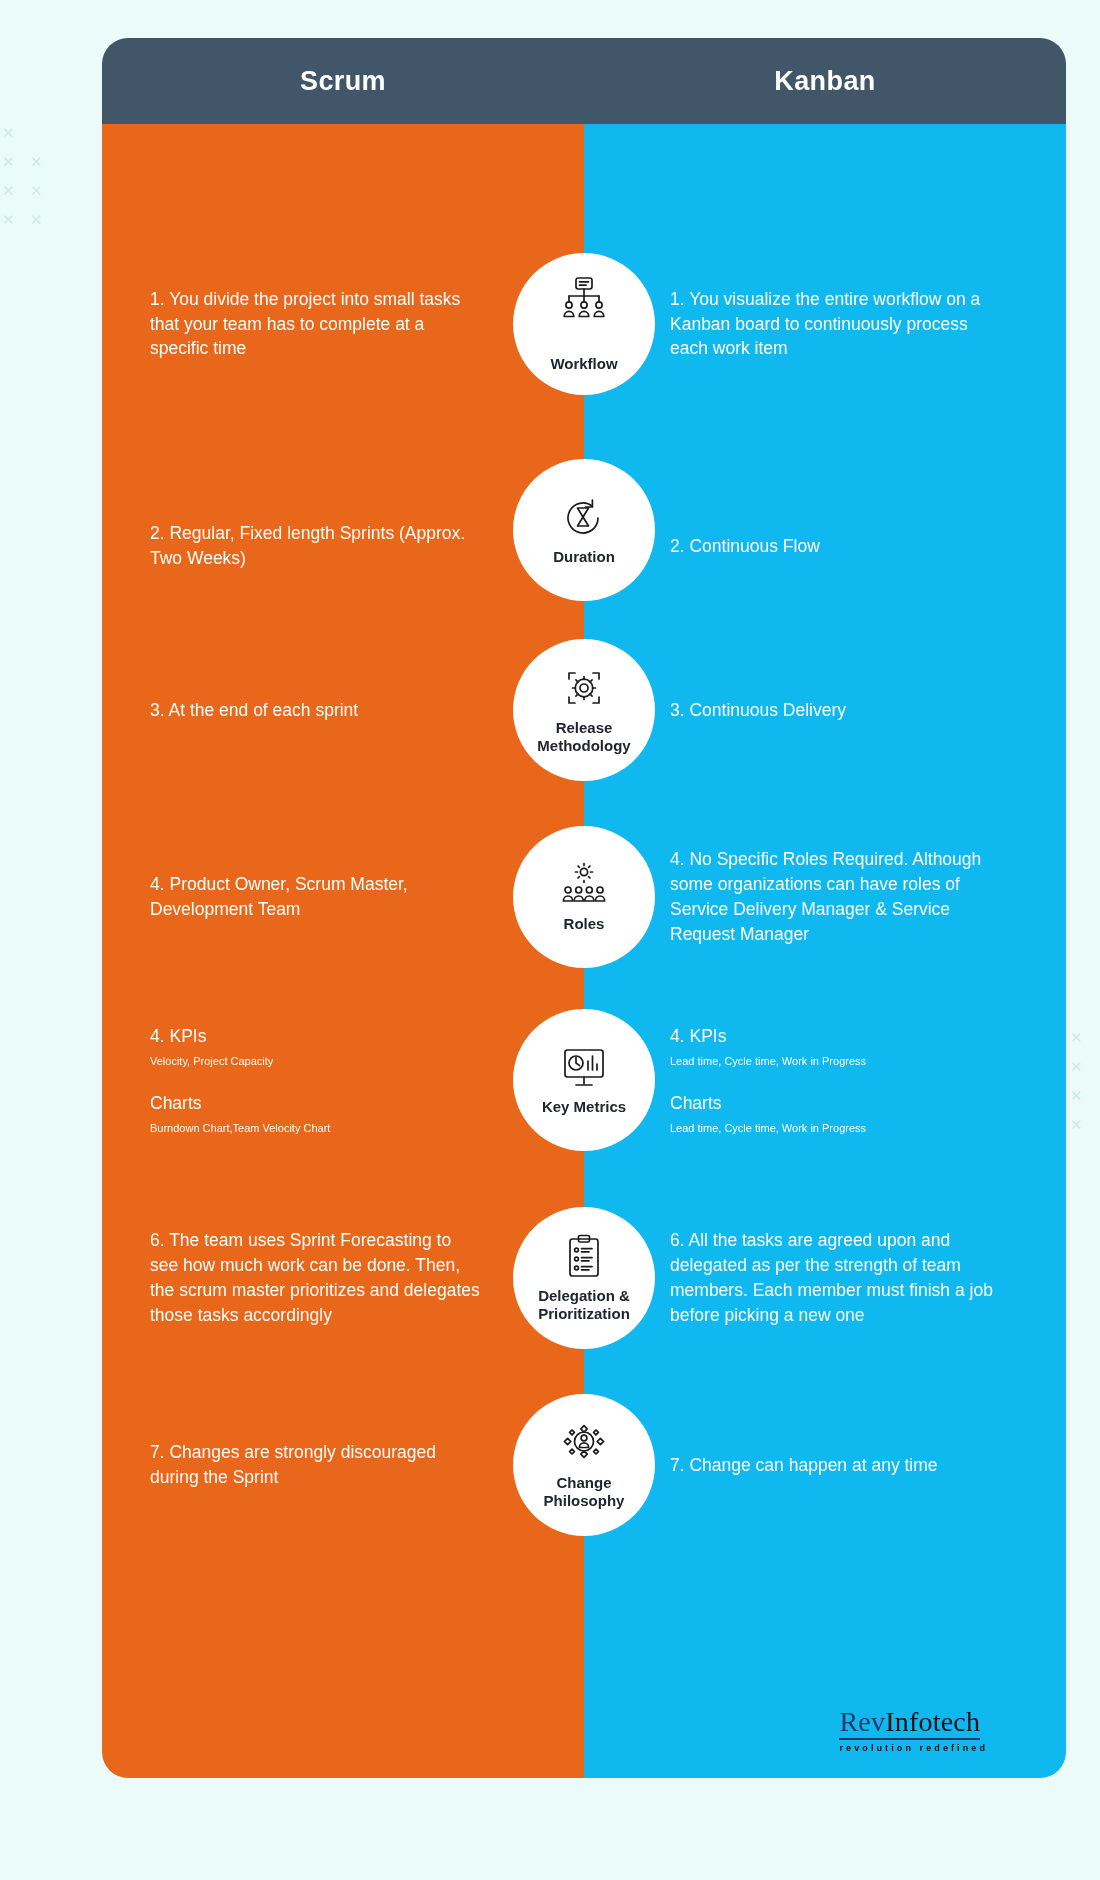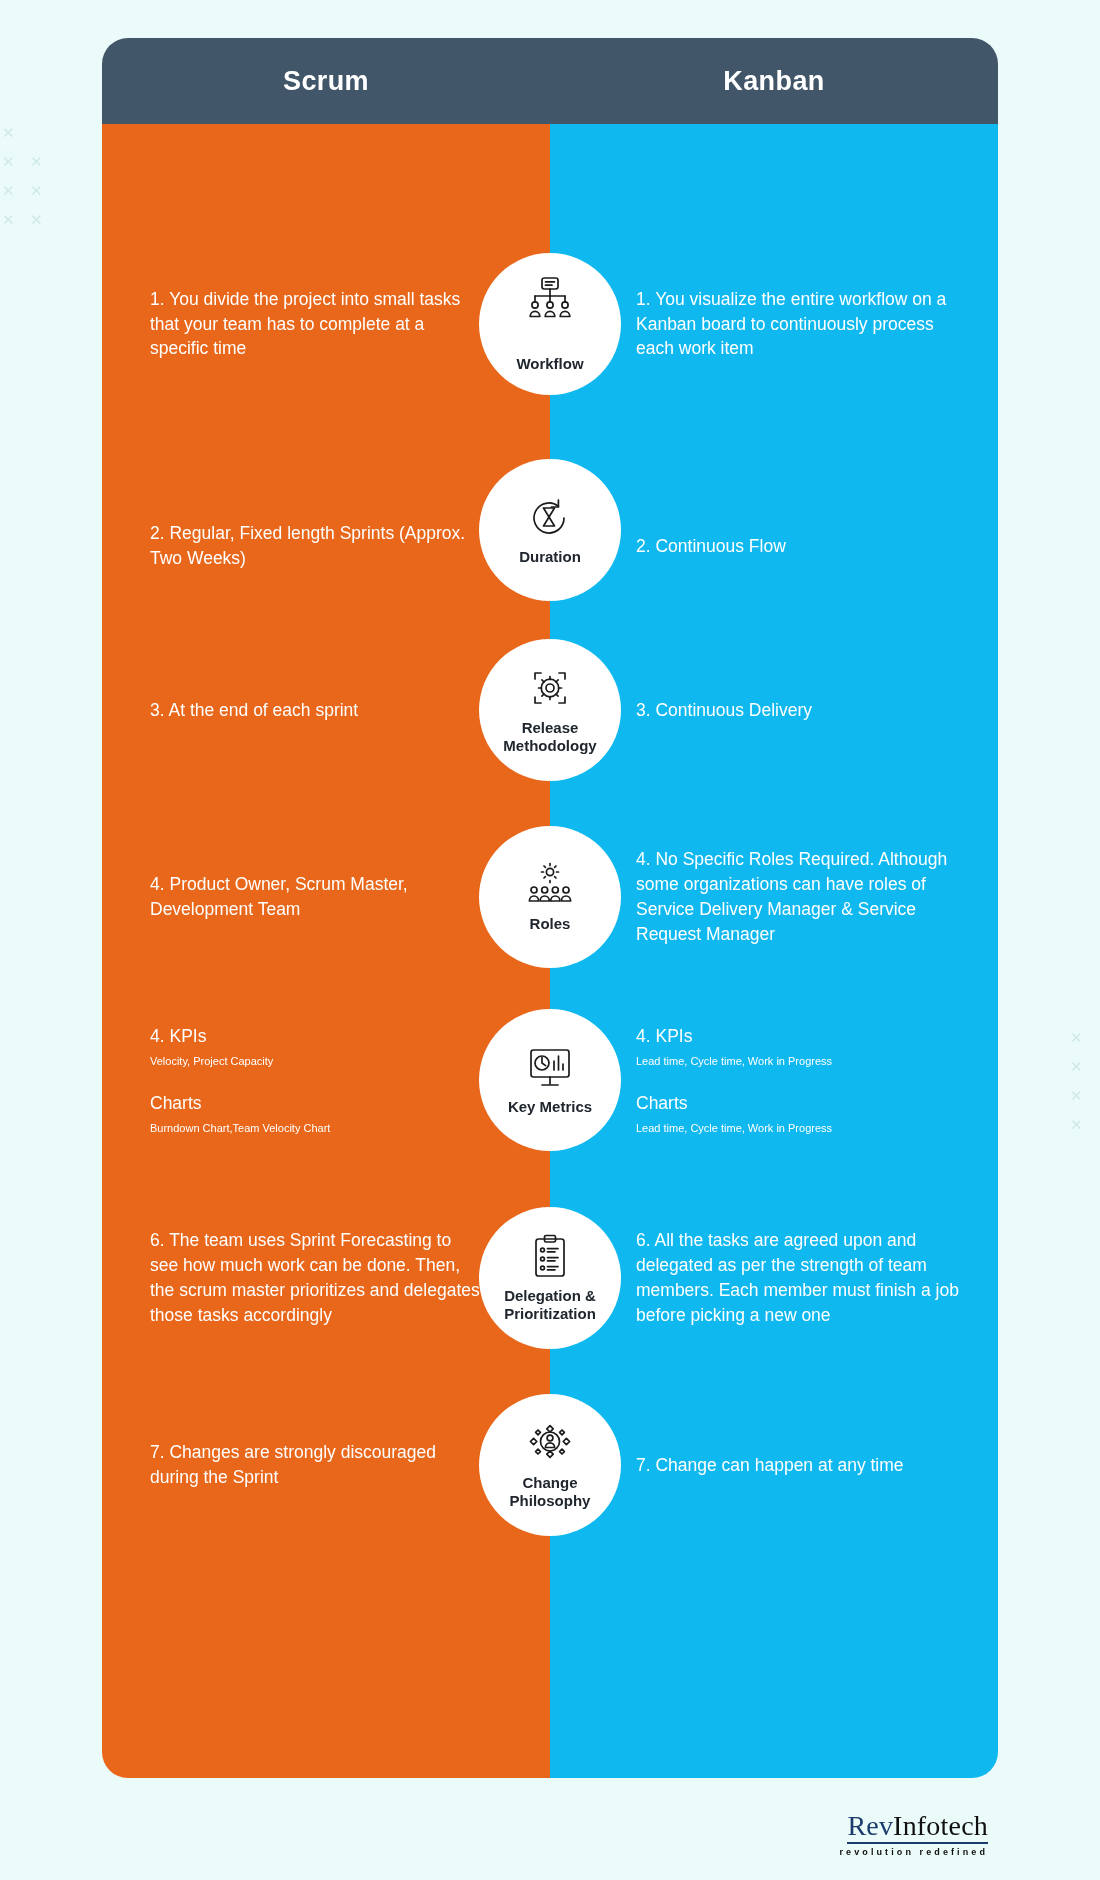--- a/index.html
+++ b/index.html
@@ -23,21 +23,21 @@
     font-family: "Liberation Sans", sans-serif;
   }
   #crosses-left  { left: 0;   top: 125px; width: 60px; height: 120px; }
   #crosses-right { left: 1040px; top: 1030px; width: 60px; height: 120px; }
 
   
   .card {
     position: absolute;
     left: 102px;
     top: 38px;
-    width: 896px;
+    width: 964px;
     height: 1740px;
     border-radius: 26px;
     overflow: hidden;
     background: #ffffff;
   }
 
   .card-header {
     height: 86px;
     background: #42566a;
     display: flex;
@@ -157,22 +157,22 @@
     color: #20262e;
     text-align: center;
     line-height: 1.18;
     max-width: 124px;
   }
 
   
   .footer-logo {
     position: absolute;
     right: 112px;
-    top: 1812px;
-    text-align: right;
+    top: 1708px;
+    text-align: left;
   }
   .logo-word {
     font-family: "Liberation Serif", serif;
     font-size: 28px;
     letter-spacing: .2px;
     line-height: 1;
     border-bottom: 2px solid #1d3c6e;
     padding-bottom: 2px;
     display: inline-block;
   }

